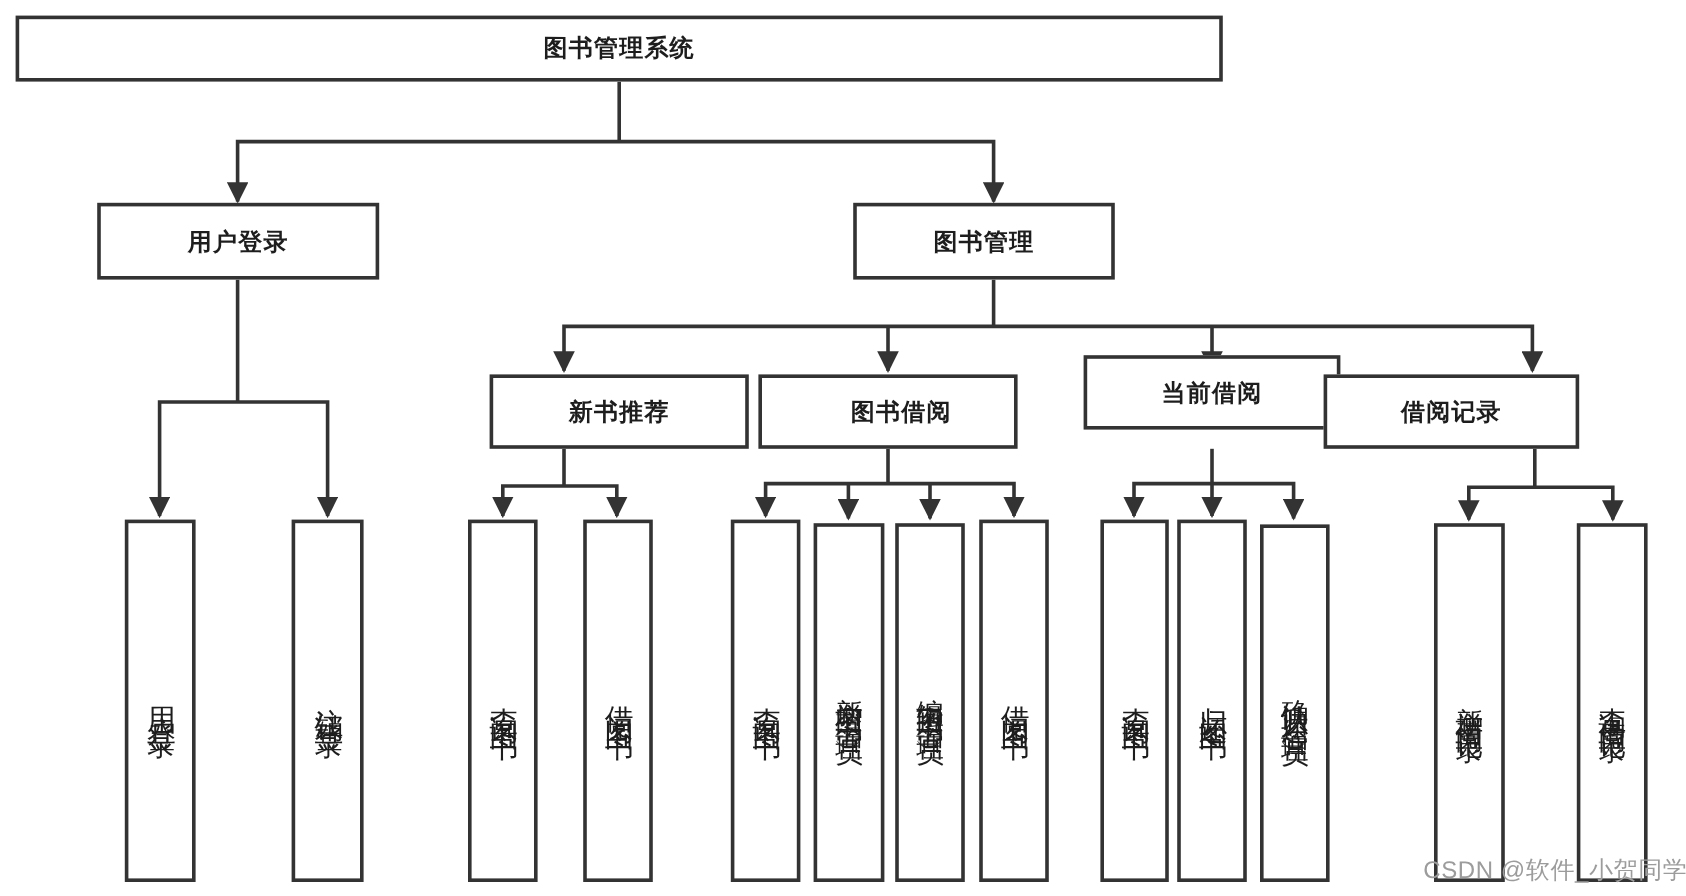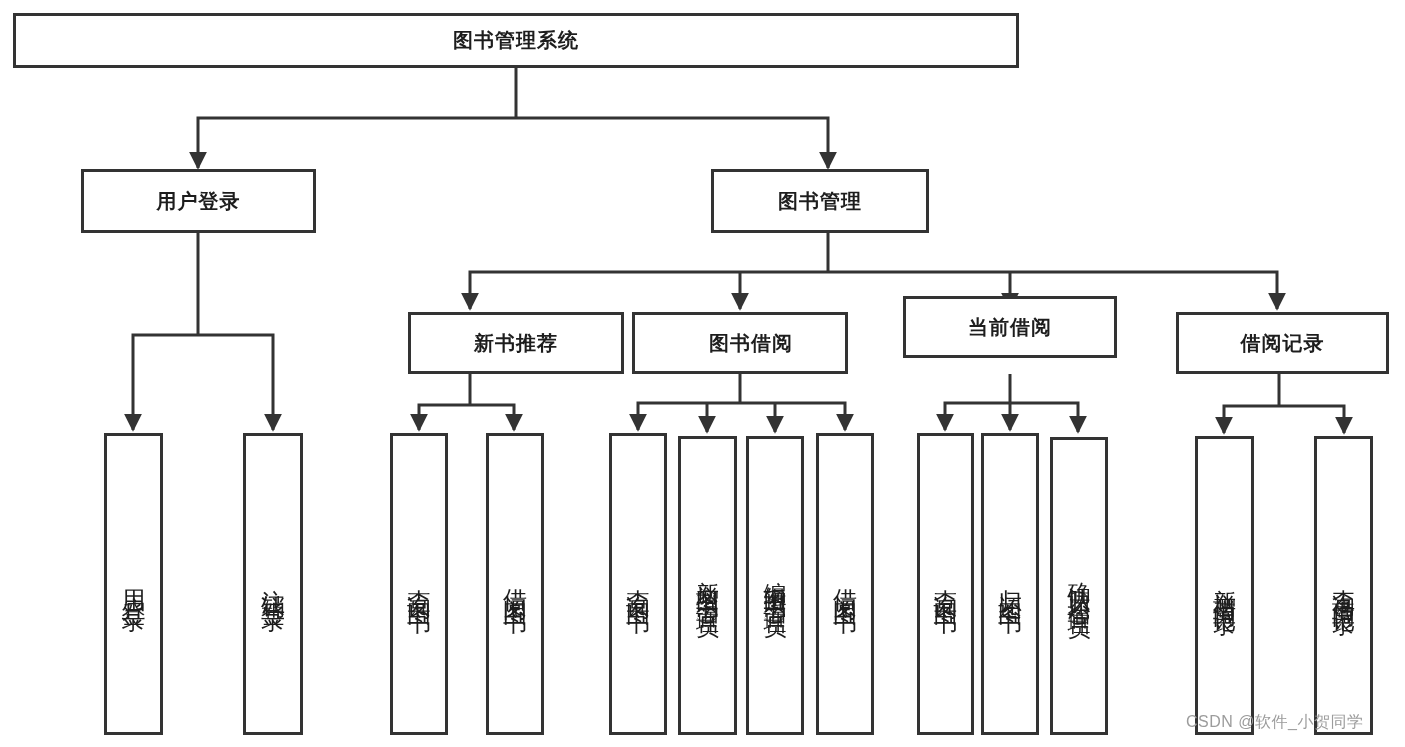--- a/index.html
+++ b/index.html
@@ -59,21 +59,21 @@
     color: var(--text);
   }
   .vbox.dense span {
     letter-spacing: 5px;
     font-size: 23px;
   }
   .watermark {
     position: absolute;
     left: 1186px;
     top: 712px;
-    font-size: 16px;
+    font-size: 20px;
     color: var(--watermark);
     white-space: nowrap;
     z-index: 5;
     letter-spacing: 0.5px;
   }
 </style>
 </head>
 <body>
 
 <div class="stage">
@@ -127,21 +127,21 @@
 
   <div class="box" style="left:362px; top:312px; width:216px; height:62px;margin-left:46px;">
     <span>新书推荐</span>
   </div>
   <div class="box" style="left:632px; top:312px; width:216px; height:62px;padding-left:22px;">
     <span>图书借阅</span>
   </div>
   <div class="box" style="left:903px; top:296px; width:214px; height:62px;">
     <span>当前借阅</span>
   </div>
-  <div class="box" style="left:1176px; top:312px; width:213px; height:62px;">
+  <div class="box" style="left:1103px; top:312px; width:213px; height:62px;">
     <span>借阅记录</span>
   </div>
 
   <div class="vbox" style="left:104px; top:433px; width:59px; height:302px;">
     <span>用户登录</span>
   </div>
   <div class="vbox" style="left:243px; top:433px; width:60px; height:302px;">
     <span>注销登录</span>
   </div>
 

